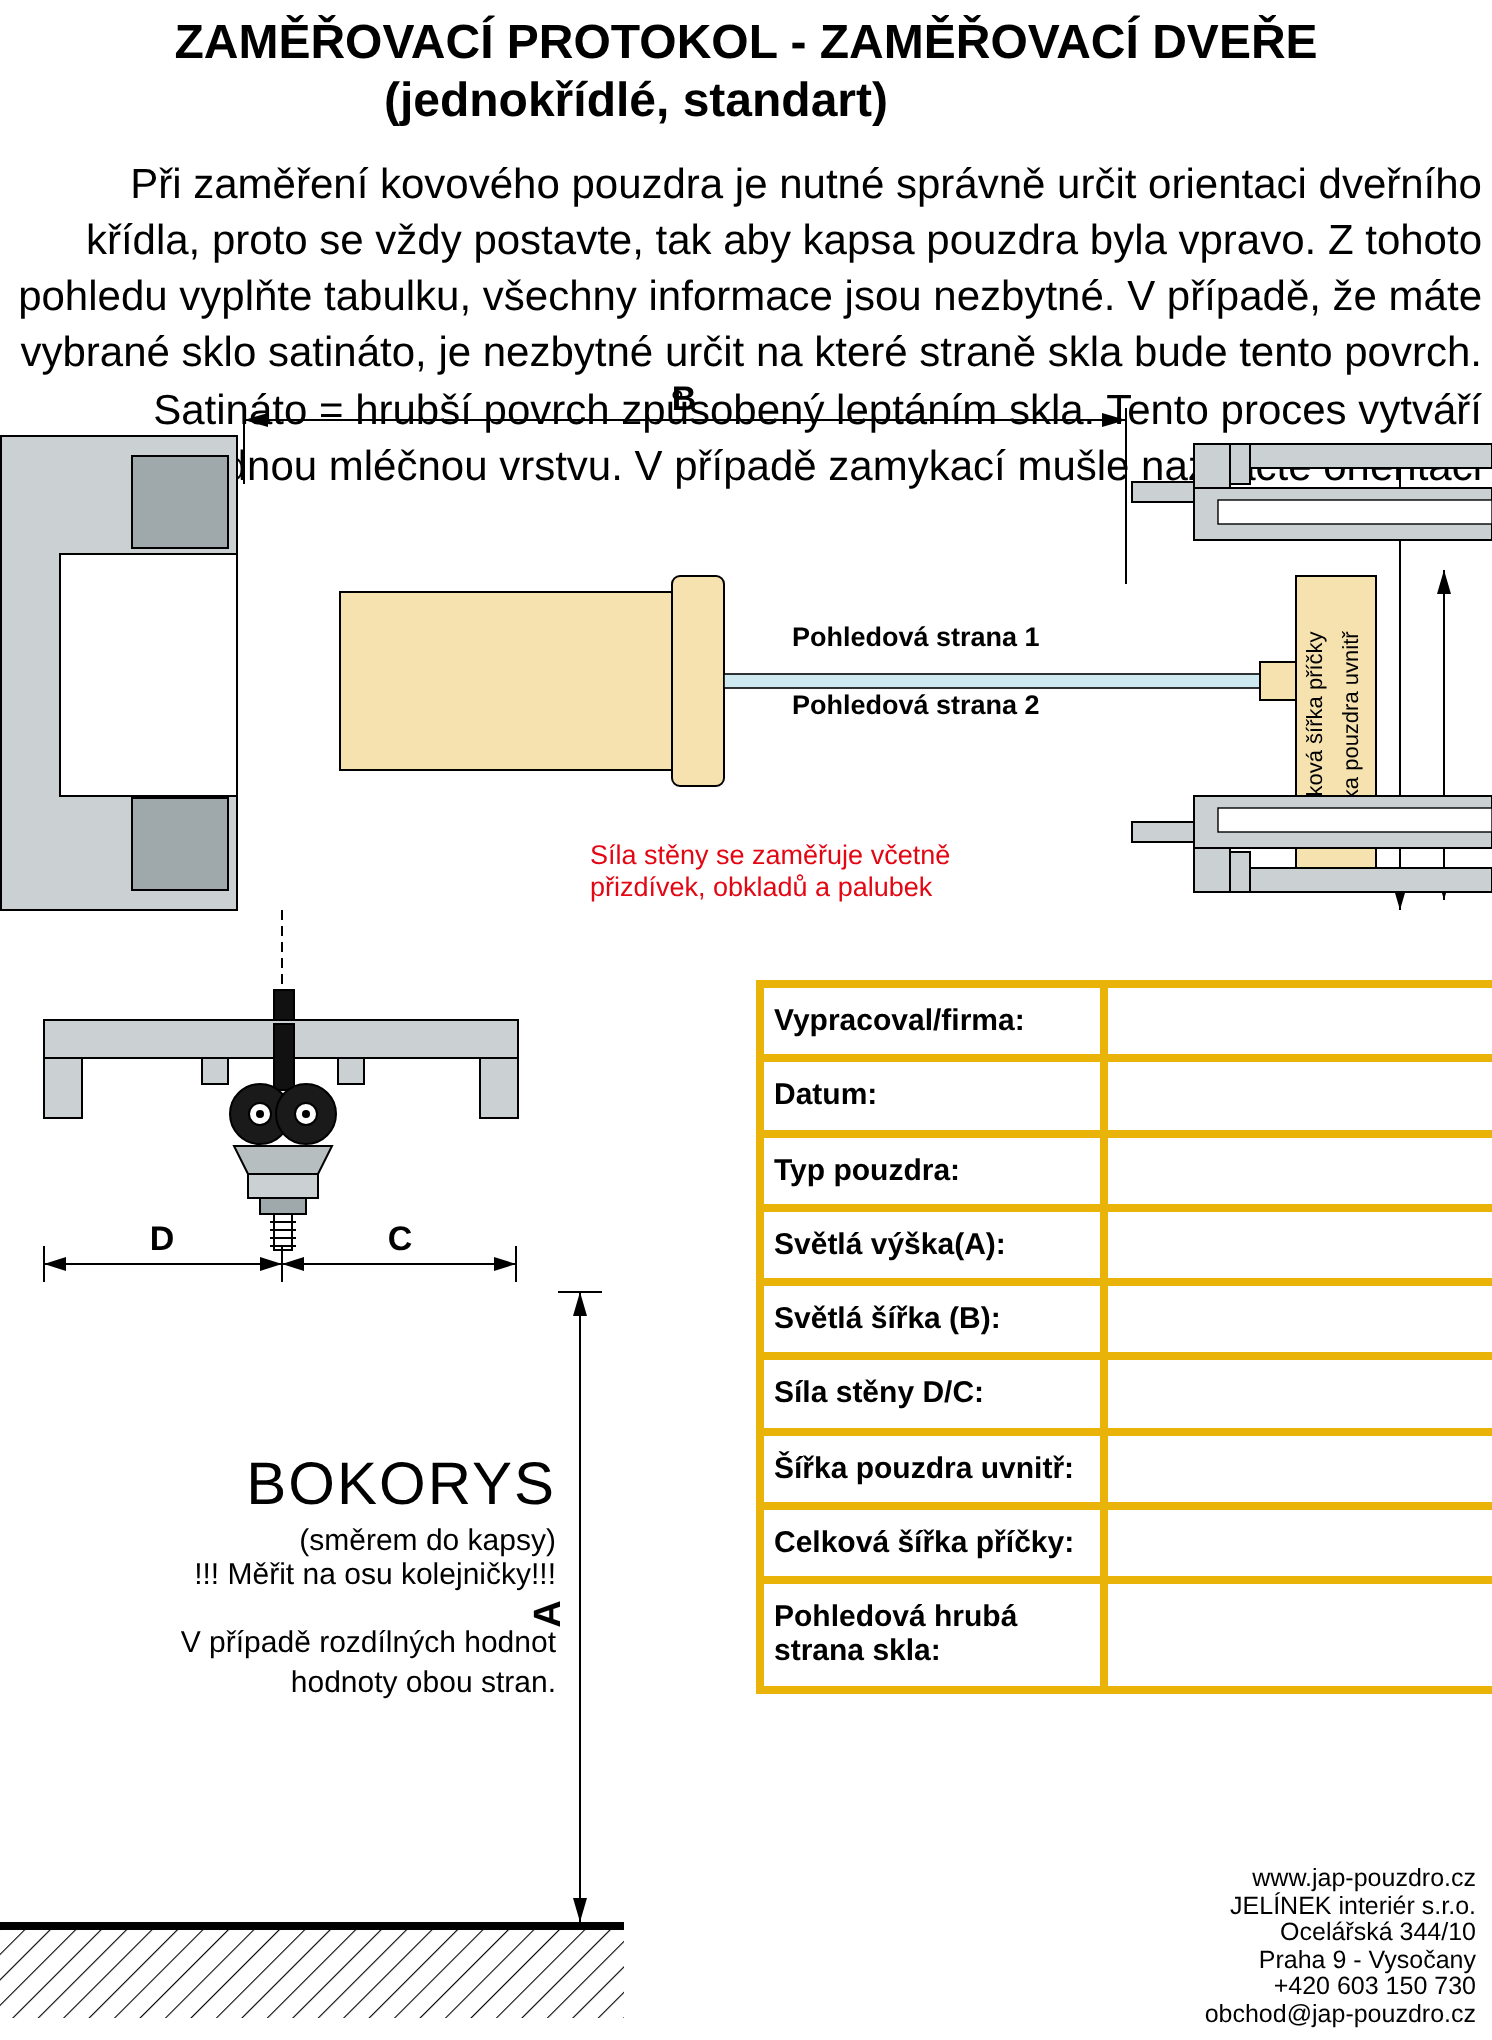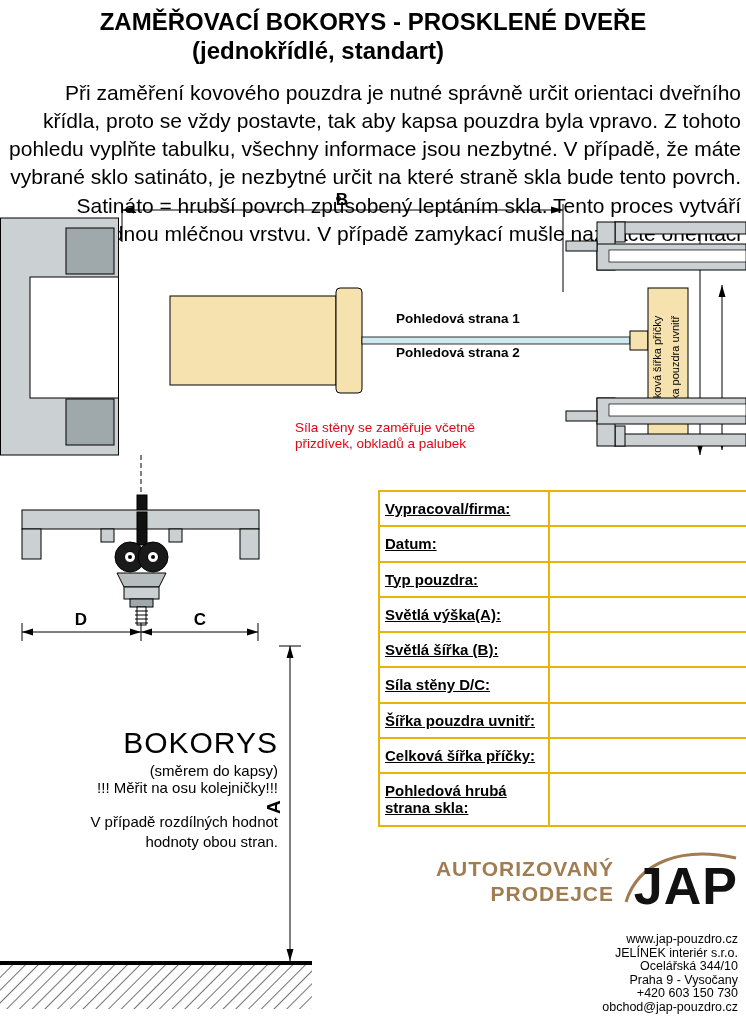--- a/index.html
+++ b/index.html
@@ -13,38 +13,38 @@
   .plan-svg{position:absolute;top:192px;left:0;width:746px;height:290px;}
   .section-svg{position:absolute;top:455px;left:0;width:330px;height:565px;}
   svg{font-family:"Liberation Sans",sans-serif;}
   .bokorys{position:absolute;top:726px;left:8px;width:270px;text-align:right;}
   .bokorys .t{font-size:30px;font-weight:400;letter-spacing:1px;}
   .bokorys .s{font-size:15px;margin-top:2px;}
   .bokorys .w{font-size:15px;}
   .bokorys .n{font-size:15px;margin-top:16px;line-height:1.3;}
   .form-table{position:absolute;top:490px;left:378px;width:361px;border-collapse:collapse;
               table-layout:fixed;}
-  .form-table td{border:2px solid #eab308;vertical-align:middle;text-decoration:underline;}
+  .form-table td{border:4px solid #eab308;vertical-align:middle;}
   .form-table td.lab{width:158px;font-size:15px;font-weight:bold;padding:8px 5px;line-height:1.15;}
   .form-table td.val{width:203px;}
   .dealer{position:absolute;top:852px;right:8px;display:flex;align-items:center;gap:14px;}
   .dealer-text{text-align:right;color:#a07c50;font-weight:bold;font-size:21px;
                line-height:1.18;letter-spacing:1px;}
   .logo{position:relative;width:110px;height:60px;}
   .logo-text{position:absolute;right:0;bottom:0;font-size:52px;font-weight:bold;
              letter-spacing:1px;line-height:1;color:#111;}
   .swoosh{position:absolute;top:-8px;left:-6px;}
   .contact{position:absolute;top:933px;right:8px;text-align:right;font-size:12.5px;line-height:1.08;}
 </style>
 </head>
 <body>
 
 <div class="page">
 
-  <div class="title">ZAMĚŘOVACÍ BOKORYS - PROSKLENÉ DVEŘE</div>
+  <div class="title">ZAMĚŘOVACÍ PROTOKOL - ZAMĚŘOVACÍ DVEŘE</div>
   <div class="subtitle">(jednokřídlé, standart)</div>
   <div class="intro">Při zaměření kovového pouzdra je nutné správně určit orientaci dveřního křídla, proto se vždy postavte, tak aby kapsa pouzdra byla vpravo. Z tohoto pohledu vyplňte tabulku, všechny informace jsou nezbytné. V případě, že máte vybrané sklo satináto, je nezbytné určit na které straně skla bude tento povrch. Satináto = hrubší povrch způsobený leptáním skla. Tento proces vytváří neprůhlednou mléčnou vrstvu. V případě zamykací mušle naznačte orientaci do obrázku.</div>
 
   <svg class="plan-svg" viewBox="0 0 746 290">
 
     <g>
       <rect x="0.5" y="26" width="118" height="237" fill="#cbd1d2" stroke="#000"></rect>
       <rect x="30" y="85" width="88.5" height="121" fill="#fff" stroke="#000"></rect>
       <rect x="66" y="36" width="48" height="46" fill="#9fa8aa" stroke="#000"></rect>
       <rect x="66" y="207" width="48" height="46" fill="#9fa8aa" stroke="#000"></rect>
@@ -217,32 +217,20 @@
         <td class="lab">Celková šířka příčky:</td>
         <td class="val"></td>
       </tr>
       <tr>
         <td class="lab">Pohledová hrubá strana skla:</td>
         <td class="val"></td>
       </tr>
     </tbody>
   </table>
 
-  <div class="dealer">
-    <div class="dealer-text">
-      <div>AUTORIZOVANÝ</div>
-      <div>PRODEJCE</div>
-    </div>
-    <div class="logo">
-      <svg class="swoosh" width="118" height="66" viewBox="0 0 118 66">
-        <path d="M4 58 C 16 18, 60 2, 114 14" fill="none" stroke="#a07c50" stroke-width="3"></path>
-      </svg>
-      <span class="logo-text">JAP</span>
-    </div>
-  </div>
 
   <div class="contact">
     <div>www.jap-pouzdro.cz</div>
     <div>JELÍNEK interiér s.r.o.</div>
     <div>Ocelářská 344/10</div>
     <div>Praha 9 - Vysočany</div>
     <div>+420 603 150 730</div>
     <div>obchod@jap-pouzdro.cz</div>
   </div>
 

